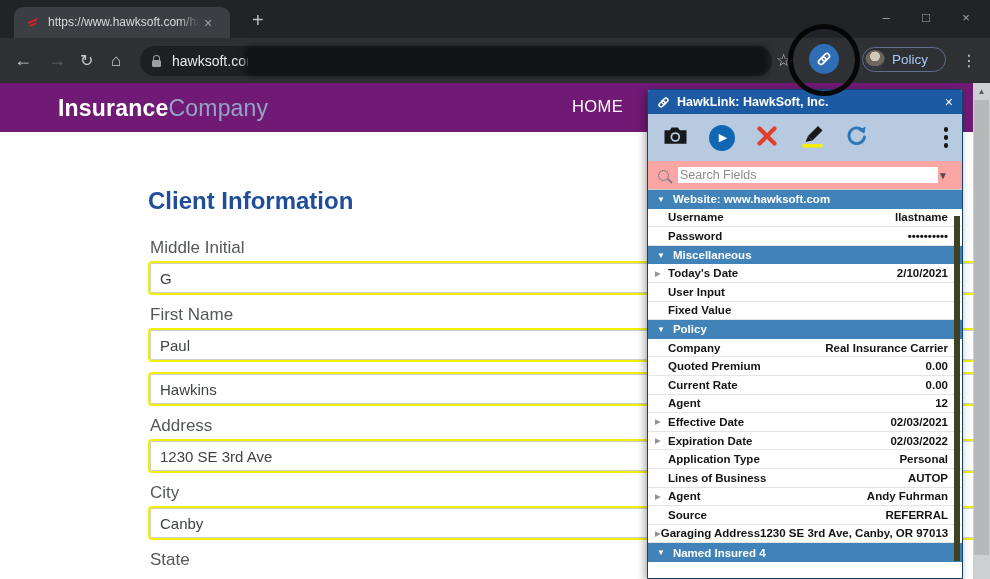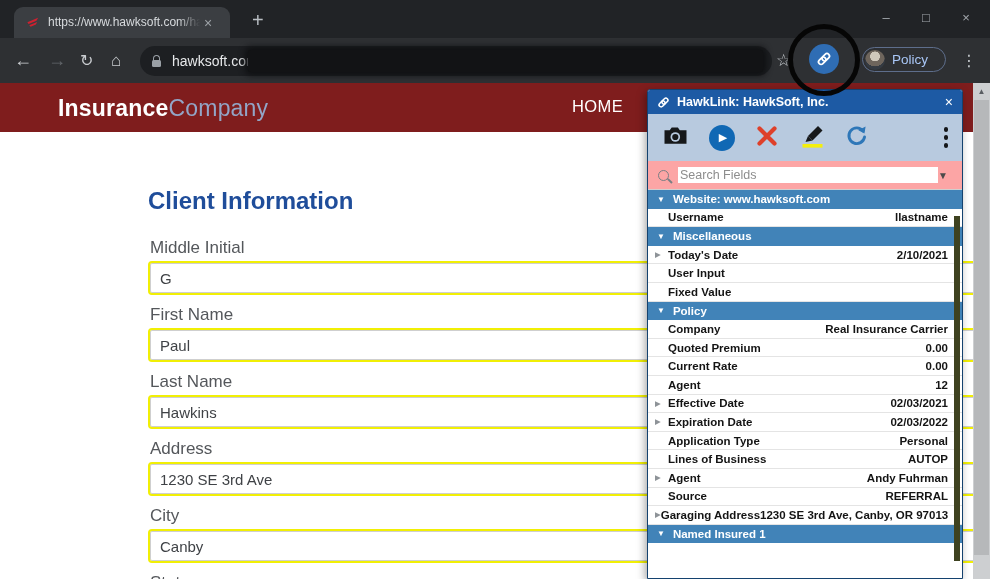--- a/index.html
+++ b/index.html
@@ -34,21 +34,21 @@
   #annot-ring{position:absolute;left:788px;top:24px;width:62px;height:62px;border:5px solid #060606;
               border-radius:50%;z-index:99;pointer-events:none;}
   .profile{position:absolute;left:862px;top:47px;width:84px;height:25px;border:1.5px solid #5e6e8c;
            border-radius:14px;display:flex;align-items:center;padding-left:2px;box-sizing:border-box;}
   .avatar{width:20px;height:20px;border-radius:50%;
           background:radial-gradient(circle at 50% 32%,#cfc8bb 0 28%,#6e655c 30% 58%,#343a42 60%);}
   .profile-label{color:#a9c7f7;font-size:13.5px;margin-left:7px;}
   .bmenu{position:absolute;left:961px;top:0;height:45px;display:flex;align-items:center;
          color:#c3c7cb;font-size:16px;}
   
-  #siteheader{position:absolute;left:0;top:83px;right:17px;height:60px;background:#7f1d1d;}
+  #siteheader{position:absolute;left:0;top:83px;right:17px;height:60px;background:#701a75;}
   .brand{position:absolute;left:58px;top:12px;font-size:23px;letter-spacing:.2px;}
   .brand b{color:#ffffff;font-weight:700;}
   .brand span{color:#93a5c6;font-weight:400;}
   .nav-home{position:absolute;left:572px;top:14px;color:#ffffff;font-size:16.5px;font-weight:400;letter-spacing:.4px;text-align:right;}
   #content{position:absolute;left:0;top:132px;right:17px;bottom:0;background:#ffffff;}
   .heading{position:absolute;left:148px;top:55px;font-size:24px;font-weight:700;color:#1f4d9a;}
   #form-fields{position:absolute;left:148px;top:106px;width:820px;}
   .fgroup{margin-bottom:10px;}
   .flabel{font-size:17px;color:#54575b;margin:0 0 4px 2px;height:19px;}
   .finput{width:810px;height:30px;border:2px solid #f1ef05;border-radius:4px;
@@ -146,21 +146,21 @@
 <div id="siteheader">
   <div class="brand"><b>Insurance</b><span>Company</span></div>
   <div class="nav-home">HOME</div>
 </div>
 
 <div id="content">
   <div class="heading">Client Information</div>
   <div id="form-fields">
       <div class="fgroup"><div class="flabel">Middle Initial</div><input class="finput" value="G" style=""></div>
       <div class="fgroup"><div class="flabel">First Name</div><input class="finput" value="Paul" style=""></div>
-      <div class="fgroup"><div class="flabel">Last Name</div><input class="finput" value="Hawkins" style=""></div>
+      <div class="fgroup"><input class="finput" value="Hawkins" style=""></div>
       <div class="fgroup"><div class="flabel">Address</div><input class="finput" value="1230 SE 3rd Ave" style=""></div>
       <div class="fgroup"><div class="flabel">City</div><input class="finput" value="Canby" style=""></div>
       <div class="fgroup">
         <div class="flabel">State</div>
       </div>
     </div>
 </div>
 
 <div id="scrollbar">
   <div class="sb-up">▲</div>
@@ -224,20 +224,25 @@
   <div id="panel-list">
       <div class="prow psection">
         <span class="tri">▼</span>
         <span>Website: www.hawksoft.com</span>
       </div>
       <div class="prow pfield">
         <span class="parrow"></span>
         <span class="pflabel">Username</span>
         <span class="pfvalue">llastname</span>
       </div>
+      <div class="prow pfield">
+        <span class="parrow"></span>
+        <span class="pflabel">Password</span>
+        <span class="pfvalue">••••••••••</span>
+      </div>
       <div class="prow psection">
         <span class="tri">▼</span>
         <span>Miscellaneous</span>
       </div>
       <div class="prow pfield">
         <span class="parrow">▶</span>
         <span class="pflabel">Today's Date</span>
         <span class="pfvalue">2/10/2021</span>
       </div>
       <div class="prow pfield">
@@ -304,17 +309,17 @@
         <span class="pflabel">Source</span>
         <span class="pfvalue">REFERRAL</span>
       </div>
       <div class="prow pfield">
         <span class="parrow">▶</span>
         <span class="pflabel">Garaging Address</span>
         <span class="pfvalue">1230 SE 3rd Ave, Canby, OR 97013</span>
       </div>
       <div class="prow psection">
         <span class="tri">▼</span>
-        <span>Named Insured 1</span>
+        <span>Named Insured 4</span>
       </div>
     </div>
   <div class="p-scroll"></div>
 </div>
 
 </body></html>

